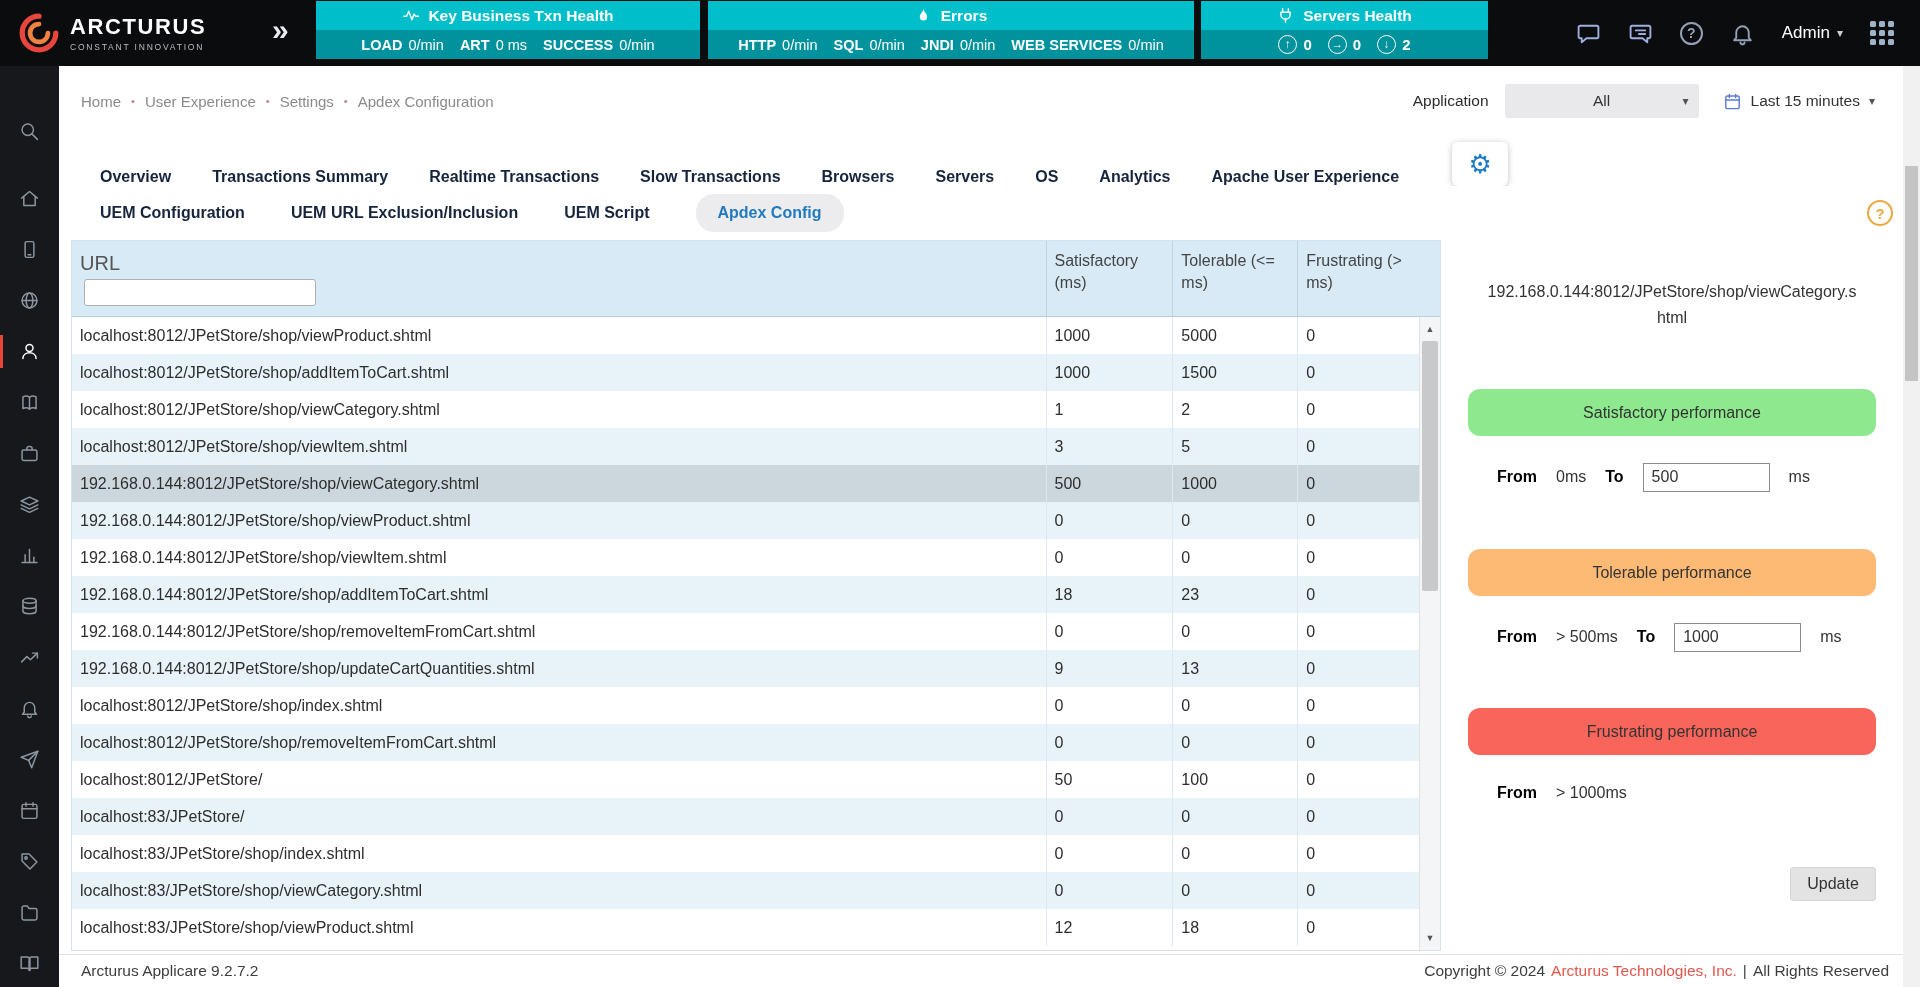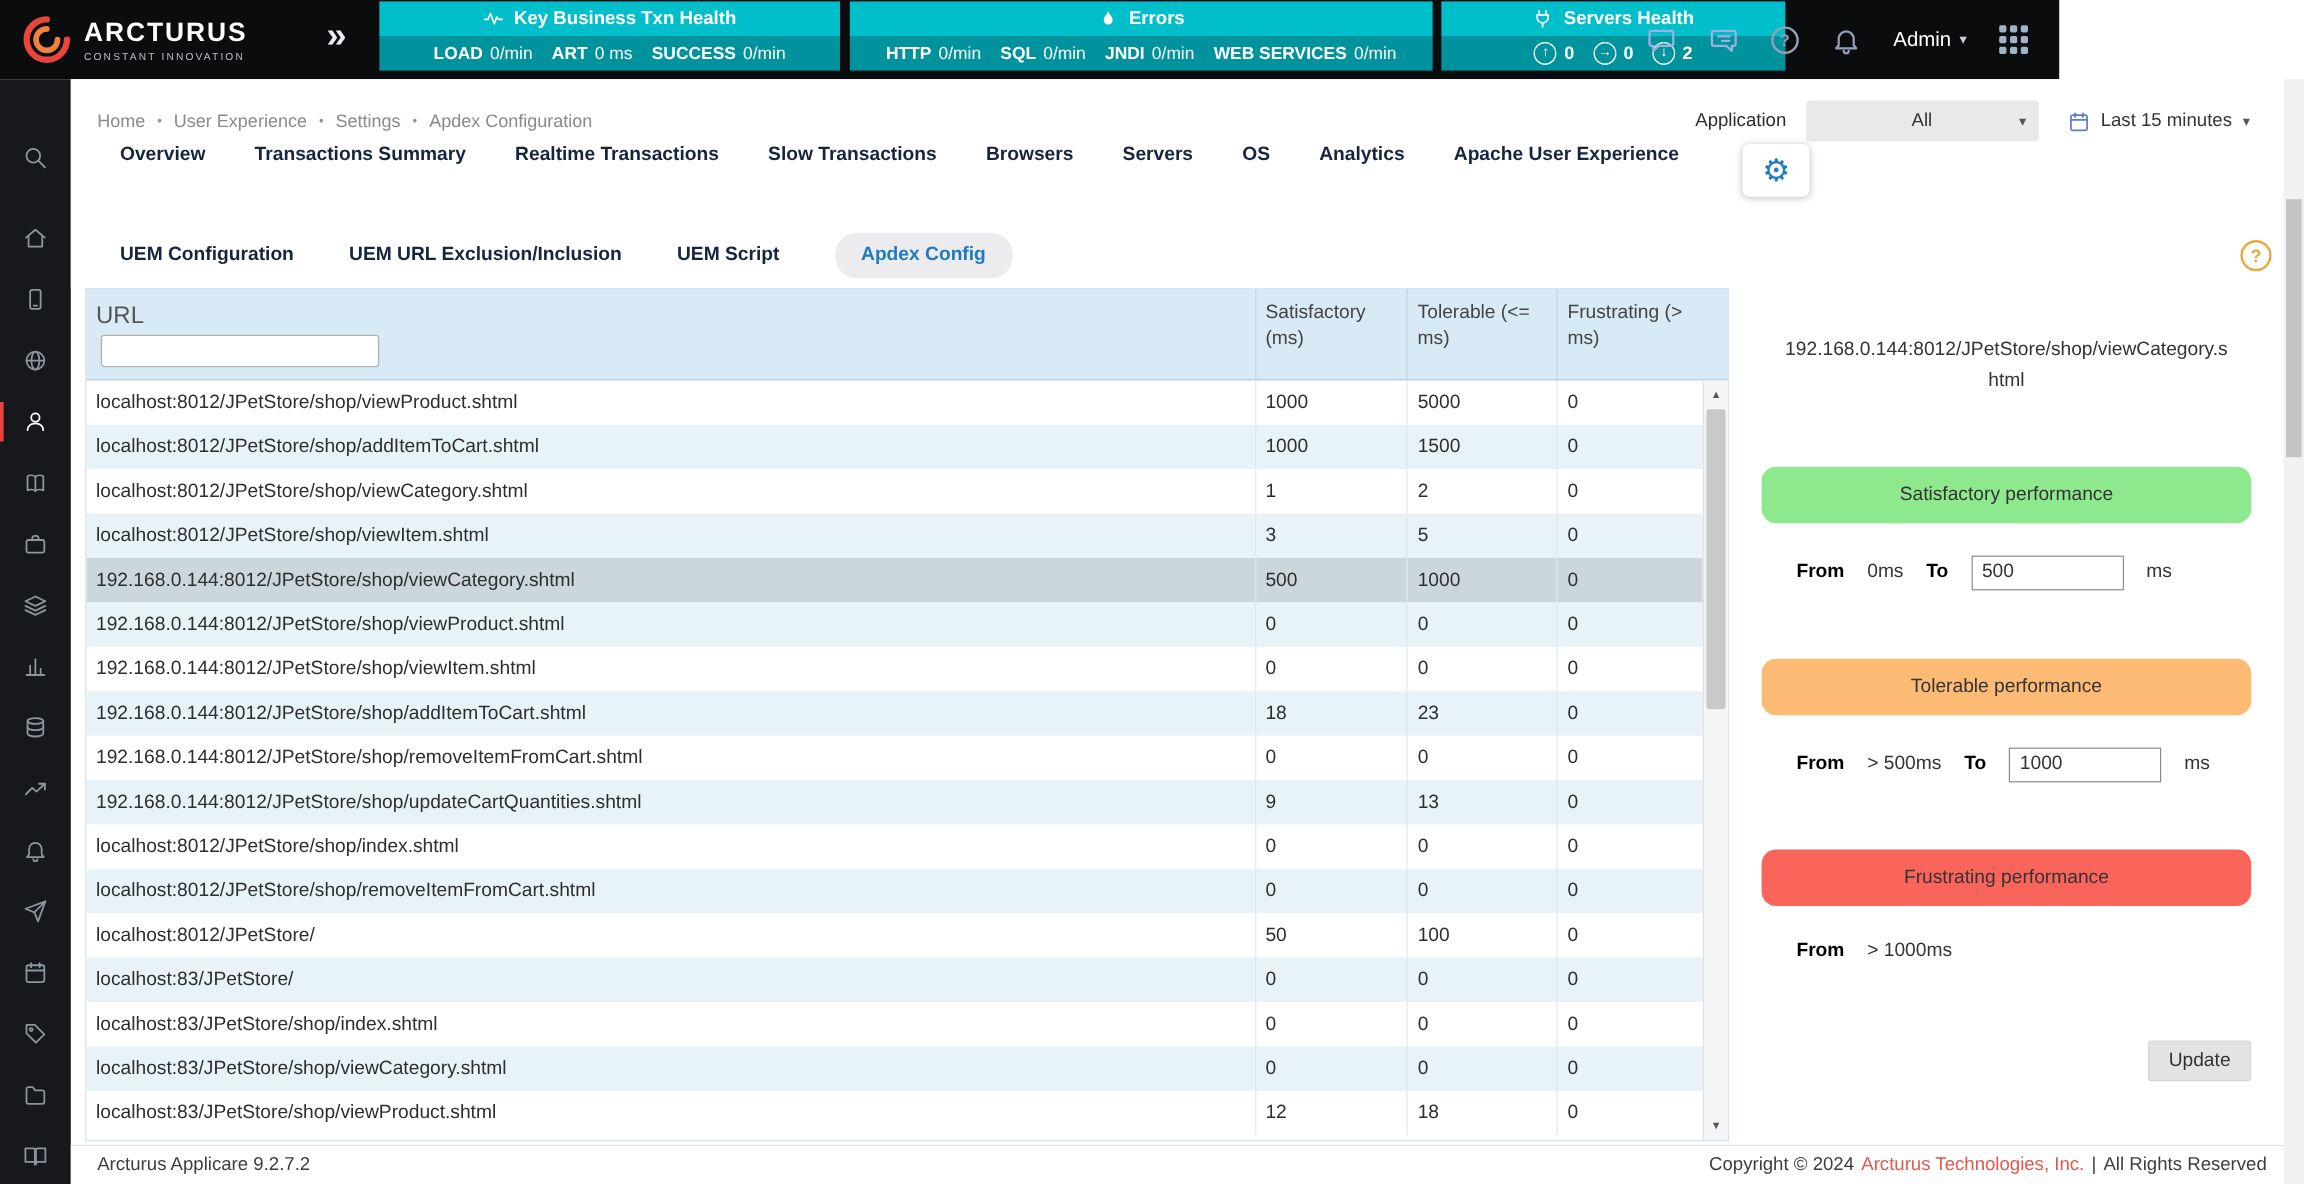--- a/index.html
+++ b/index.html
@@ -1,20 +1,20 @@
 <!DOCTYPE html>
 <html><head>
 <meta charset="utf-8">
 <style>
 *{margin:0;padding:0;box-sizing:border-box}
 html,body{width:1920px;height:987px;overflow:hidden;background:#fff;font-family:"Liberation Sans",sans-serif}
 .app{position:relative;width:1920px;height:987px}
 
 
-.topbar{position:absolute;left:0;top:0;width:1716px;height:66px;background:#0b0c0e}
+.topbar{position:absolute;left:0;top:0;width:1920px;height:66px;background:#0b0c0e}
 .logo{position:absolute;left:18px;top:0;height:66px;display:flex;align-items:center;gap:10px}
 .logo-swirl{width:42px;height:42px}
 .logo-text .t1{color:#fff;font-size:22px;font-weight:bold;letter-spacing:1.6px}
 .logo-text .t2{color:#b9bec6;font-size:8.5px;letter-spacing:1.8px;margin-top:2px}
 .collapse{position:absolute;left:272px;top:13px;color:#e8ebf2;font-size:30px;font-weight:bold;cursor:pointer}
 
 .widget{position:absolute;top:1px;height:58px;display:flex;flex-direction:column;overflow:hidden;cursor:pointer}
 #widget-0{left:316px;width:384px}
 #widget-1{left:708px;width:486px}
 #widget-2{left:1201px;width:287px}
@@ -57,21 +57,21 @@
 .filters{margin-left:auto;display:flex;align-items:center}
 .app-label{font-size:15.5px;color:#2c2c2c}
 .app-select{position:relative;width:194px;height:34px;background:#e9e9eb;border-radius:3px;margin-left:16px;display:flex;align-items:center;justify-content:center;font-size:15.5px;color:#333;cursor:pointer}
 .app-select .chev{position:absolute;right:10px;color:#555;font-size:12px}
 .timepick{display:flex;align-items:center;gap:9px;margin-left:24px;cursor:pointer}
 .timepick svg{width:19px;height:19px;fill:none;stroke:#5b7bd5;stroke-width:1.8;stroke-linecap:round;stroke-linejoin:round}
 .timepick .tptext{font-size:15.5px;color:#333}
 .timepick .chev{color:#555;font-size:12px}
 
 
-.tabs-row{position:absolute;left:59px;top:120px;right:17px;height:66px;display:flex;align-items:flex-start;padding-left:41px;gap:41px;background:#fff}
+.tabs-row{position:absolute;left:59px;top:120px;right:17px;height:66px;display:flex;align-items:flex-end;padding-left:41px;gap:41px;background:#fff}
 .tab{font-size:16px;font-weight:bold;color:#16243d;cursor:pointer;white-space:nowrap}
 .gear-tile{width:56px;height:44px;background:#fff;border-radius:6px;box-shadow:0 1px 6px rgba(0,0,0,.25);display:flex;align-items:center;justify-content:center;color:#1e7bc4;font-size:26px;margin-left:12px;cursor:pointer}
 
 .subtabs-row{position:absolute;left:59px;top:186px;right:17px;height:54px;display:flex;align-items:center;padding-left:41px;gap:46px;background:#fff}
 .subtab{font-size:16px;font-weight:bold;color:#16243d;cursor:pointer;white-space:nowrap}
 .subtab.active{background:#ececee;color:#1f7ac0;padding:10px 22px;border-radius:18px}
 
 
 .table{position:absolute;left:71px;top:240px;width:1370px;height:711px;border:1px solid #d3e2ec;background:#fff}
 .thead{position:relative;height:76px;background:#d8eaf5;border-bottom:1px solid #b5cfdf;display:flex}

